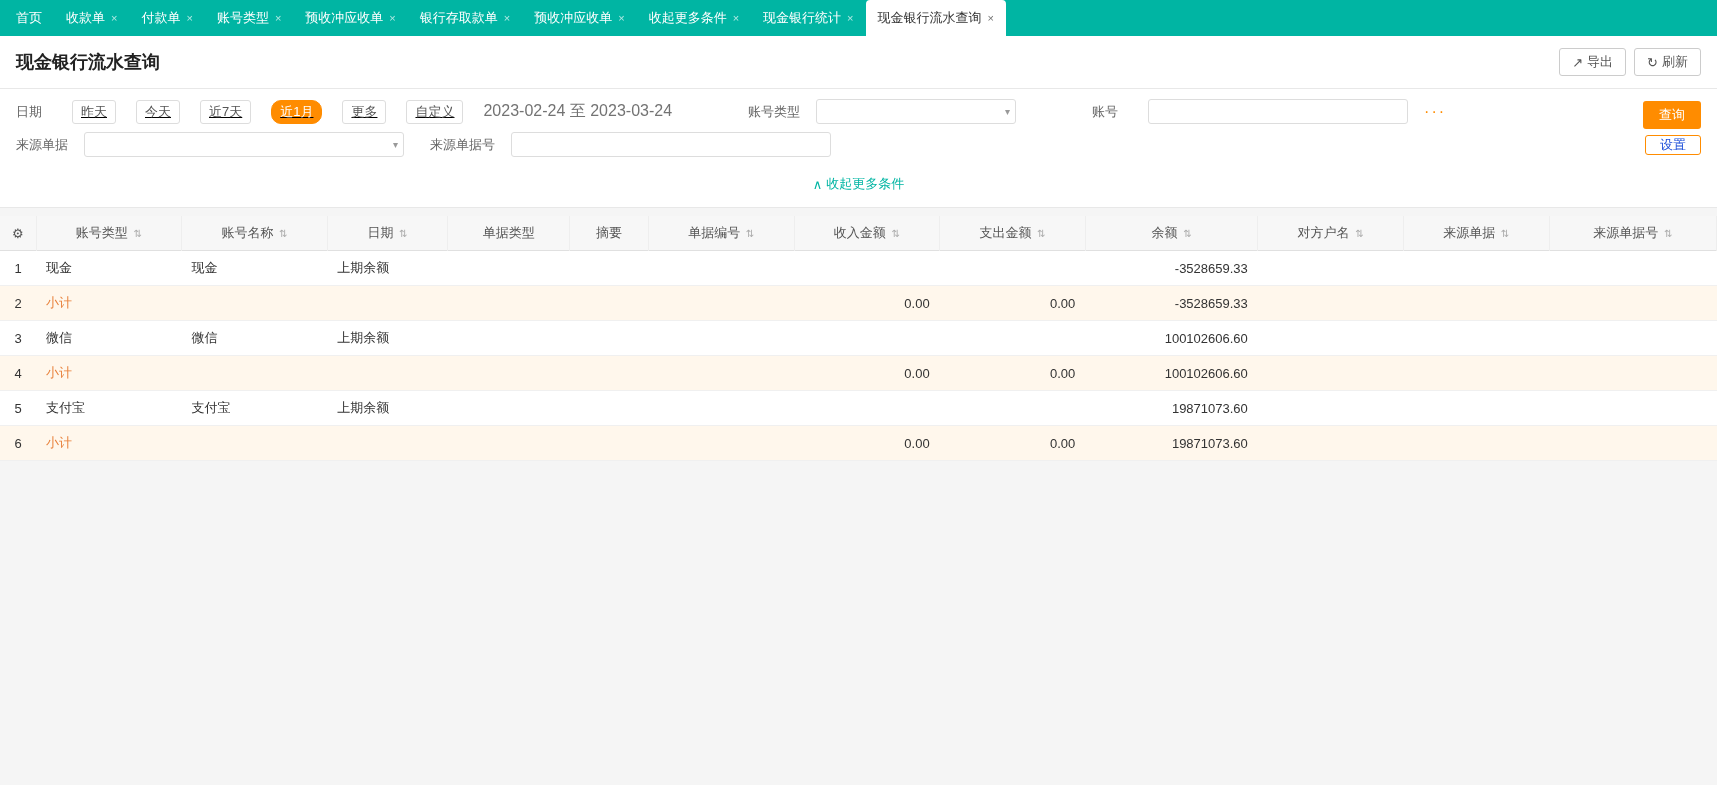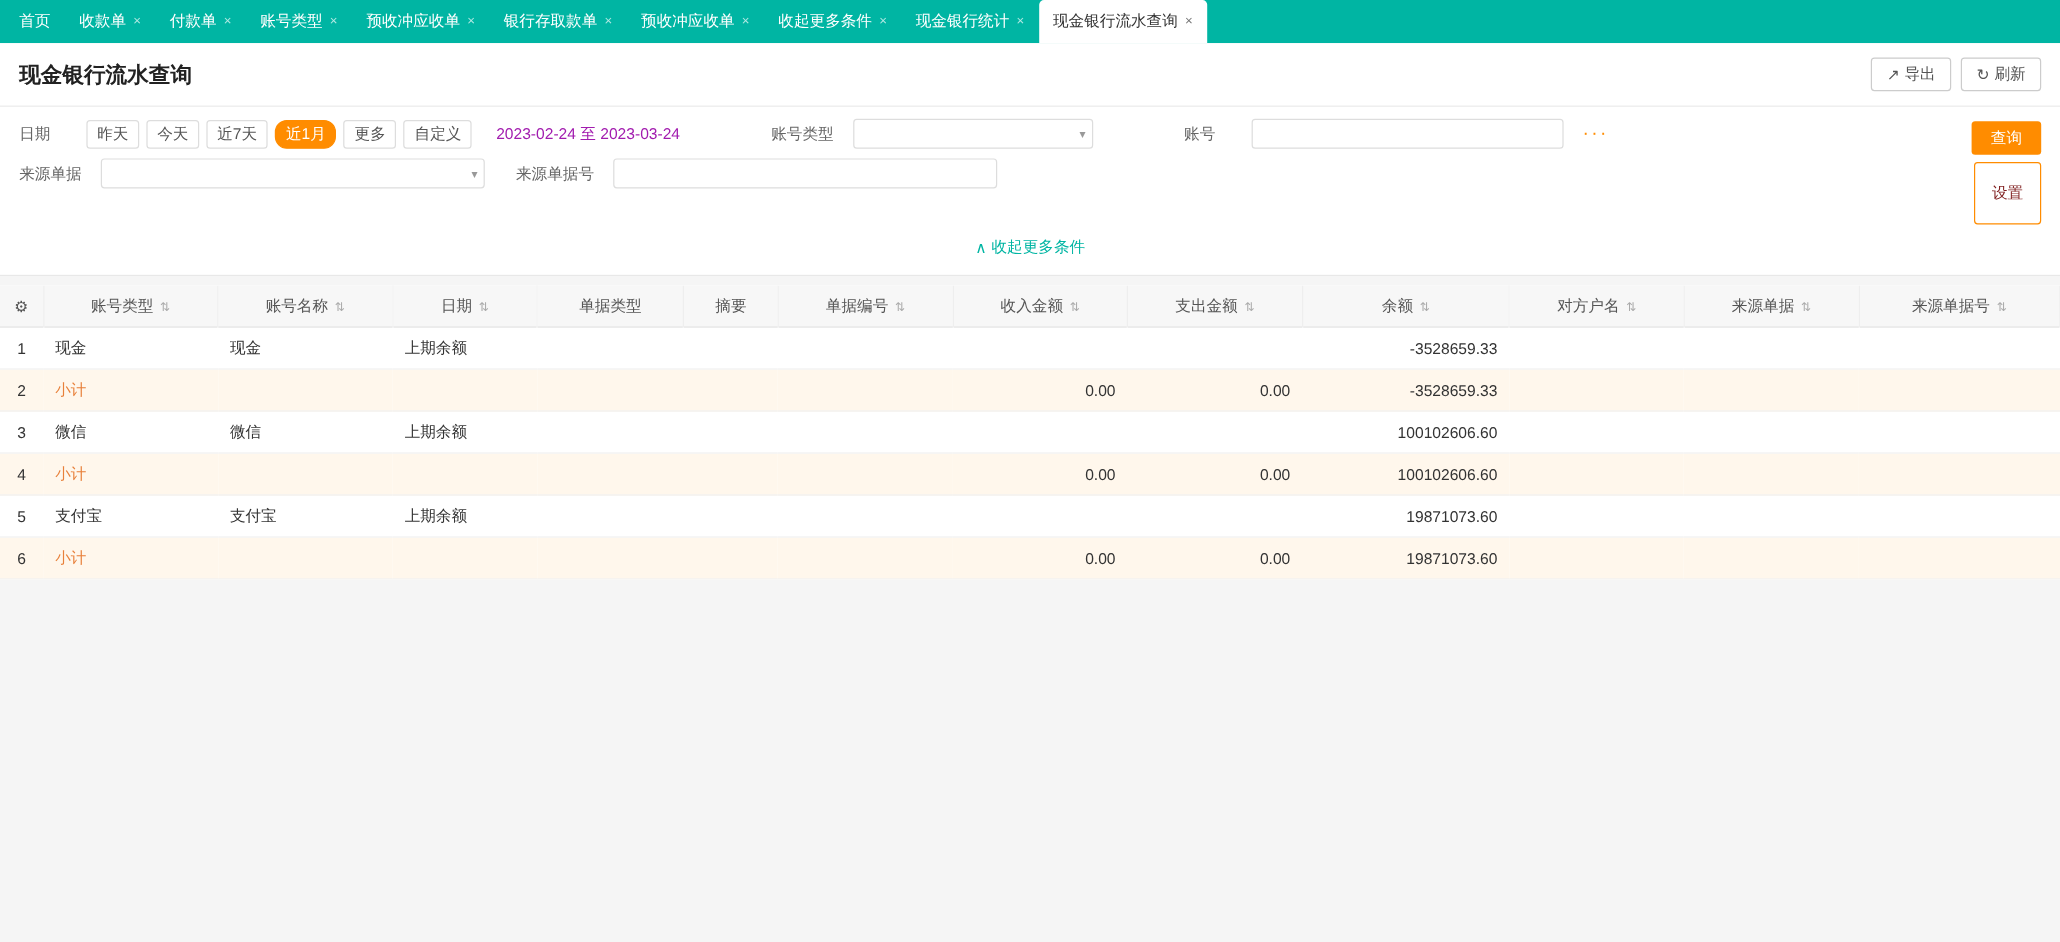--- a/index.html
+++ b/index.html
@@ -83,40 +83,41 @@
       margin-bottom: 8px;
     }
     .filter-label {
       color: #666;
       white-space: nowrap;
       min-width: 40px;
     }
     .date-options {
       display: flex;
       align-items: center;
-      gap: 6px;
+      gap: 20px;
+      text-decoration: underline;
     }
     .date-btn {
       padding: 2px 8px;
       border: 1px solid #ddd;
       background: #fff;
       cursor: pointer;
       border-radius: 3px;
       color: #555;
       font-size: 12px;
     }
     .date-btn.active {
       background: #ff8c00;
       border-color: #ff8c00;
       color: #fff;
       border-radius: 10px;
     }
     .date-range {
-      color: #a21caf;
-      font-size: 13px;
+      color: #737373;
+      font-size: 16px;
     }
     .filter-select {
       border: 1px solid #ddd;
       padding: 4px 24px 4px 8px;
       border-radius: 3px;
       background: #fff;
       cursor: pointer;
       min-width: 200px;
       color: #555;
       appearance: none;
@@ -153,23 +154,23 @@
       background: #ff8c00;
       color: #fff;
       border: none;
       padding: 5px 16px;
       border-radius: 3px;
       cursor: pointer;
       font-size: 13px;
     }
     .btn-settings {
       background: #fff;
-      color: #7f1d1d;
+      color: #1d4ed8;
       border: 1px solid #ff8c00;
-      padding: 16px 14px;
+      padding: 0 14px;
       border-radius: 3px;
       cursor: pointer;
       font-size: 13px;
     }
     .collapse-bar {
       text-align: center;
       padding: 4px 0;
       color: #00b5a3;
       cursor: pointer;
       font-size: 12px;

